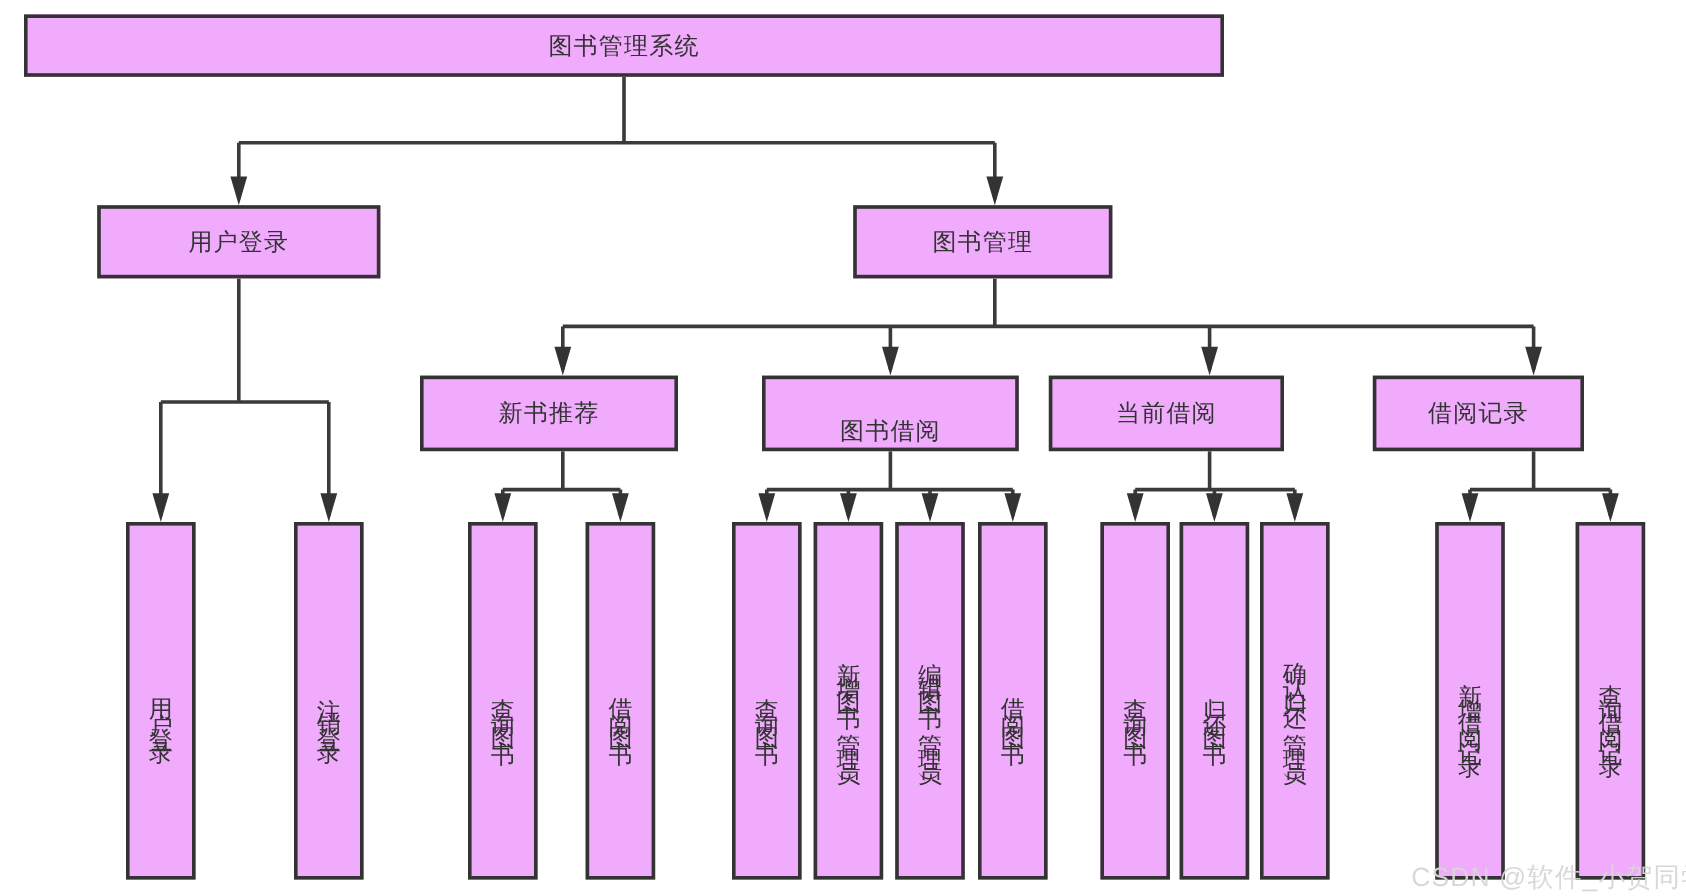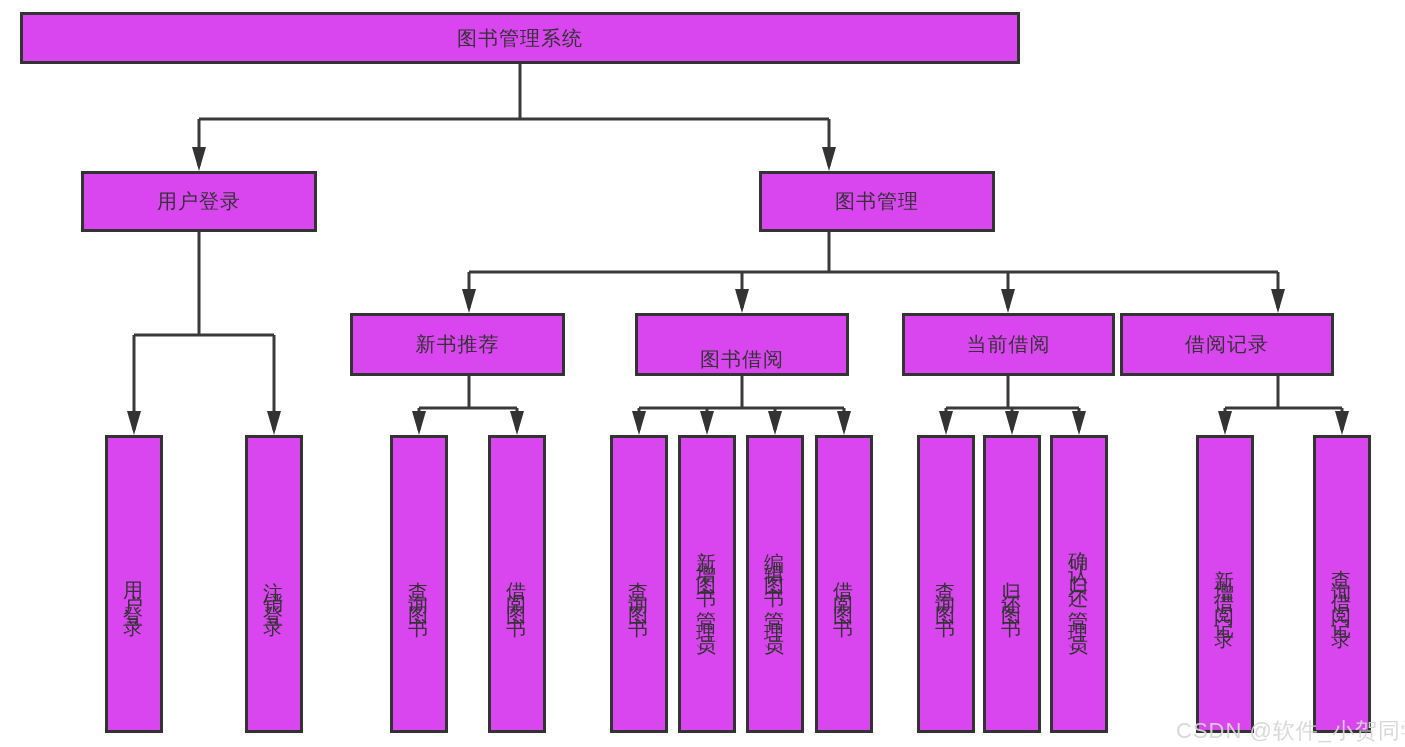--- a/index.html
+++ b/index.html
@@ -18,21 +18,21 @@
   .connectors {
     position: absolute;
     left: 0;
     top: 0;
     pointer-events: none;
   }
   .box {
     position: absolute;
     box-sizing: border-box;
     border: 3px solid #333333;
-    background: #d946ef;
+    background: #f0abfc;
     display: flex;
     align-items: center;
     justify-content: center;
     color: #333333;
   }
   .hbox {
     font-size: 20px;
     letter-spacing: 1px;
   }
   .vbox span {
@@ -88,34 +88,34 @@
              M1335 411 L1349 411 L1342 435 Z"></path>
   </svg>
 
   <div class="box hbox" style="left:20px; top:12px; width:1000px; height:52px;">
     <span>图书管理系统</span>
   </div>
 
   <div class="box hbox" style="left:81px; top:171px; width:236px; height:61px;">
     <span>用户登录</span>
   </div>
-  <div class="box hbox" style="left:711px; top:171px; width:236px; height:61px;margin-left:48px;">
+  <div class="box hbox" style="left:711px; top:171px; width:216px; height:61px;">
     <span>图书管理</span>
   </div>
 
   <div class="box hbox" style="left:350px; top:313px; width:215px; height:63px;">
     <span>新书推荐</span>
   </div>
   <div class="box hbox" style="left:635px; top:313px; width:214px; height:63px;align-items:flex-end;">
     <span>图书借阅</span>
   </div>
-  <div class="box hbox" style="left:902px; top:313px; width:213px; height:63px;font-family:Liberation Serif, serif;">
+  <div class="box hbox" style="left:874px; top:313px; width:196px; height:63px;font-family:Liberation Serif, serif;">
     <span>当前借阅</span>
   </div>
-  <div class="box hbox" style="left:1120px; top:313px; width:214px; height:63px;">
+  <div class="box hbox" style="left:1144px; top:313px; width:176px; height:63px;">
     <span>借阅记录</span>
   </div>
 
   <div class="box vbox" style="left:105px; top:435px; width:58px; height:298px;">
     <span>用户登录</span>
   </div>
   <div class="box vbox" style="left:245px; top:435px; width:58px; height:298px;">
     <span>注销登录</span>
   </div>
 

